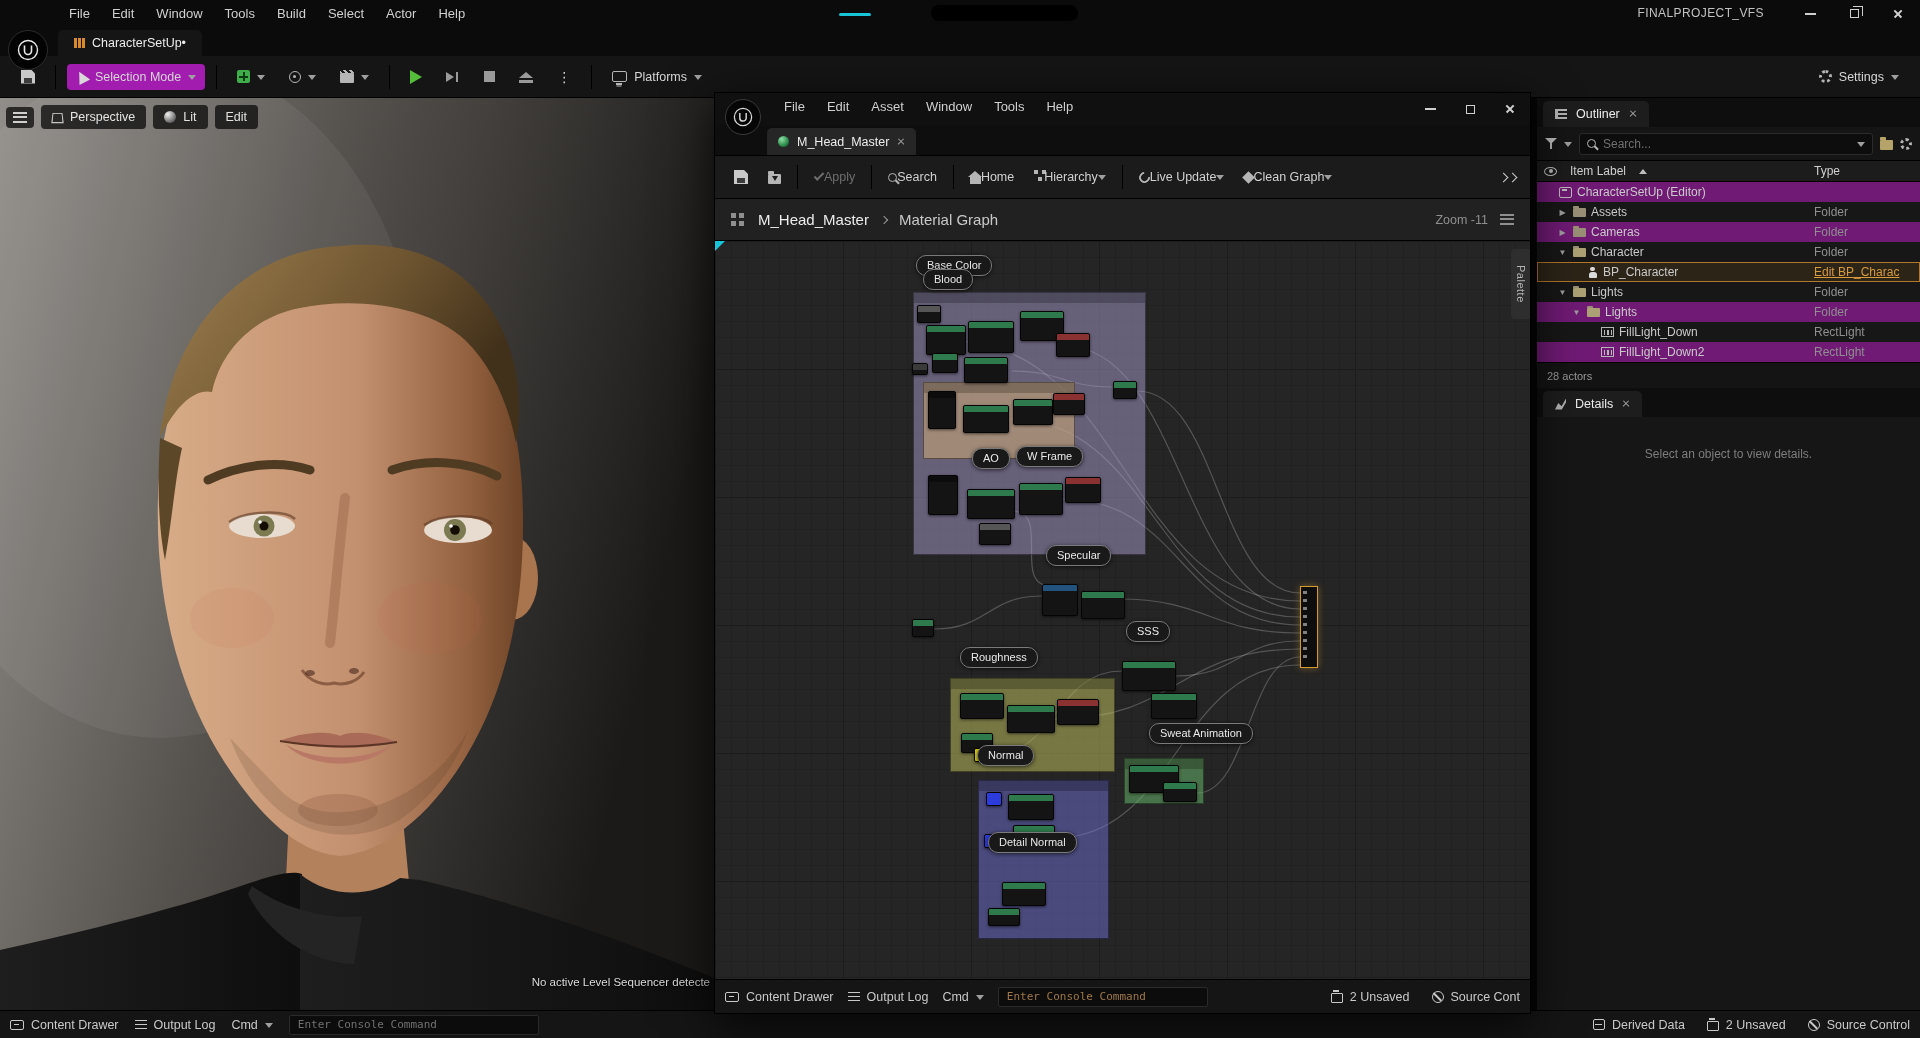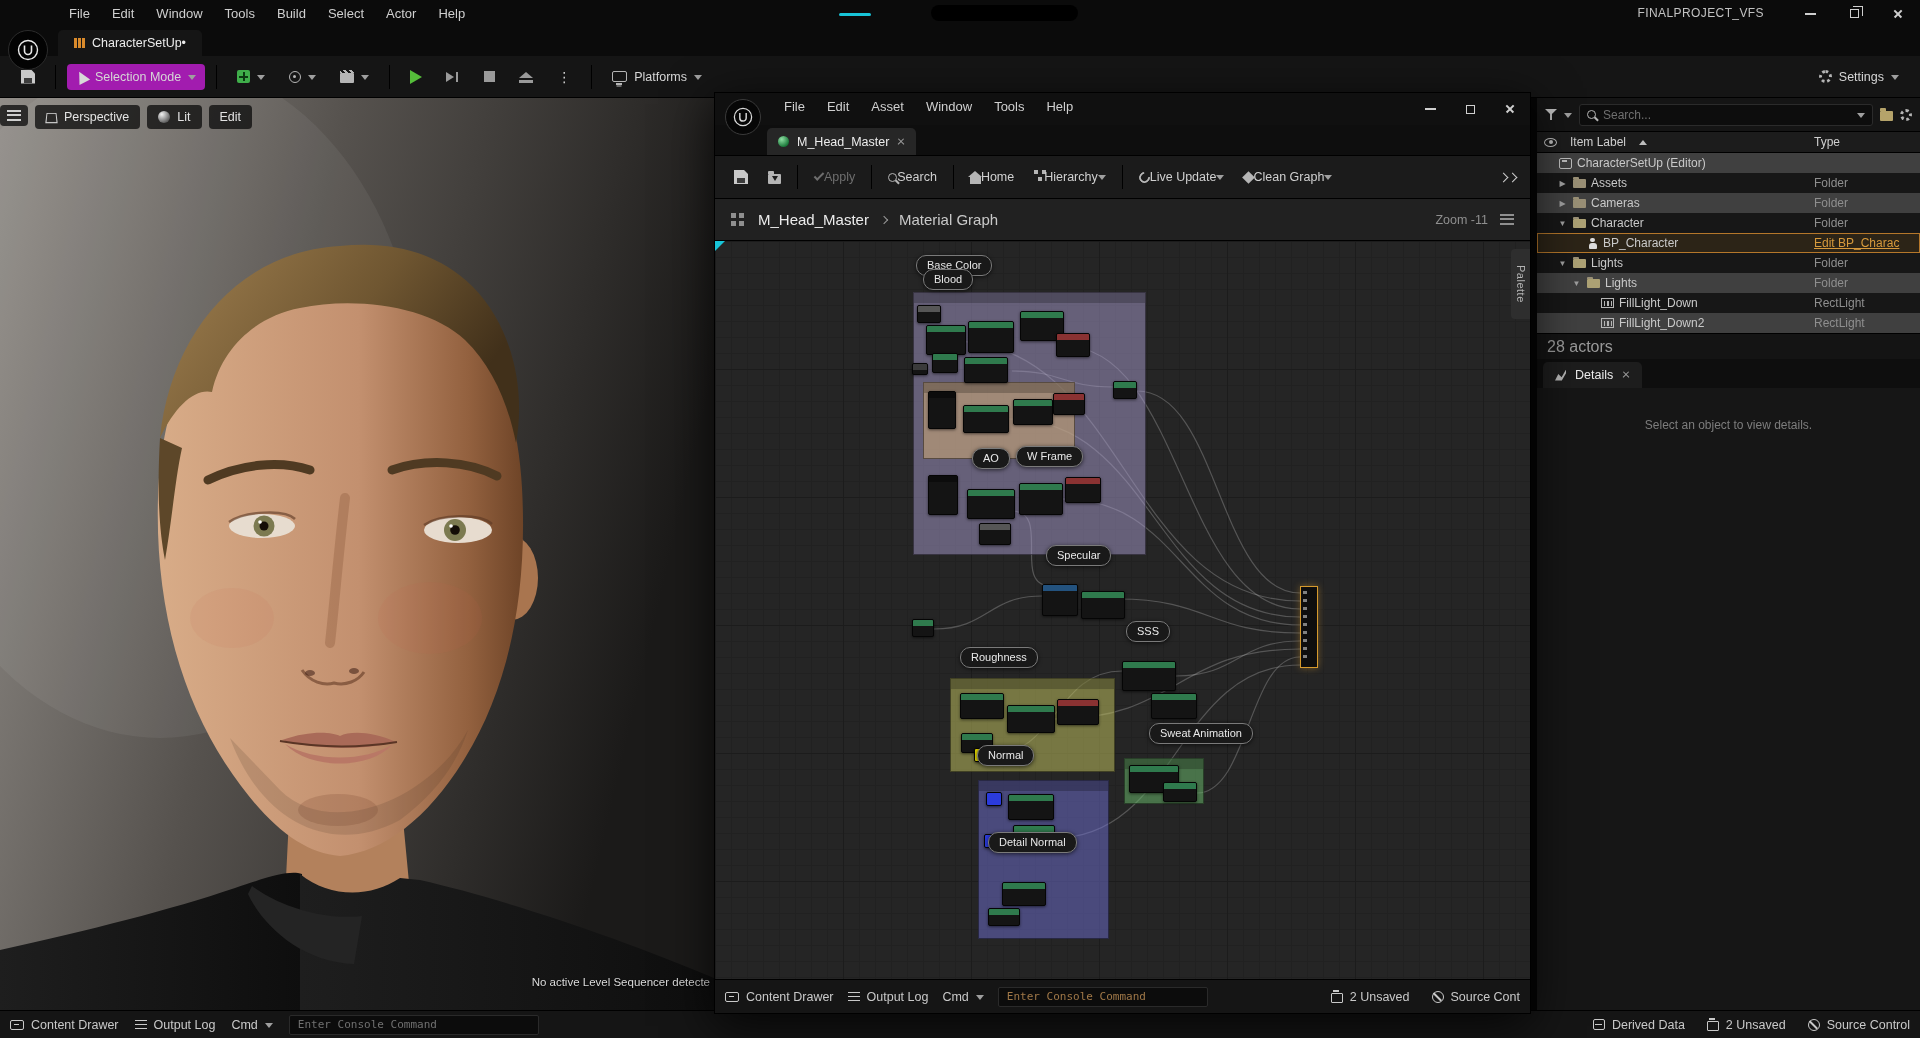--- a/index.html
+++ b/index.html
@@ -54,21 +54,21 @@
   .i-eject{width:0;height:0;border-left:7px solid transparent;border-right:7px solid transparent;border-bottom:6px solid #9a9a9a;position:relative;margin-top:-4px}
   .i-eject::after{content:"";position:absolute;left:-7px;top:8px;width:14px;height:3px;background:#9a9a9a}
   .i-kebab{color:#cfcfcf;font-size:14px;line-height:12px}
   .i-monitor{width:15px;height:11px;border:1.5px solid #b5b5b5;border-radius:2px;position:relative}
   .i-monitor::after{content:"";position:absolute;left:3px;bottom:-4px;width:6px;height:2px;background:#b5b5b5;box-shadow:0 2px 0 -0.5px #b5b5b5}
   .i-gear{width:13px;height:13px;border:3px dotted #b5b5b5;border-radius:50%}
 
   
   .viewport{position:absolute;left:0;top:98px;width:714px;bottom:28px;background:#2a2a2a;overflow:hidden;z-index:1}
   .viewport svg.head{position:absolute;inset:0;width:100%;height:100%}
-  .vp-header{position:absolute;top:7px;left:0;right:6px;display:flex;gap:7px;align-items:flex-start;z-index:3}
+  .vp-header{position:absolute;top:7px;left:6px;right:6px;display:flex;gap:7px;align-items:center;z-index:3}
   .vp-btn{background:rgba(14,14,14,.78);border-radius:4px;padding:5px 11px;display:flex;gap:7px;align-items:center;font-size:12.5px;color:#e3e3e3}
   .vp-btn.square{padding:5px 7px}
   .i-hamburger{width:14px;height:11px;background:linear-gradient(#cfcfcf 0 2px,transparent 2px 4.5px,#cfcfcf 4.5px 6.5px,transparent 6.5px 9px,#cfcfcf 9px 11px)}
   .i-persp{width:11px;height:11px;border:1.5px solid #d0d0d0;transform:perspective(20px) rotateX(24deg)}
   .i-lit{width:12px;height:12px;border-radius:50%;background:radial-gradient(circle at 32% 28%,#f1f1f1,#6f6f6f 65%,#2e2e2e)}
   .vp-status{position:absolute;right:4px;bottom:22px;font-size:11.5px;color:#dadada;text-shadow:0 1px 2px #000;z-index:3;white-space:nowrap}
 
   
   .statusbar{position:absolute;left:0;right:0;bottom:0;height:28px;background:#151515;border-top:1px solid #000;display:flex;align-items:center;gap:16px;padding:0 10px;z-index:2}
   .sb-item{display:flex;align-items:center;gap:7px;font-size:12.5px;color:#c9c9c9;white-space:nowrap}
@@ -154,39 +154,39 @@
   .search-box input::placeholder{color:#6f6f6f}
   .i-folderplus{width:13px;height:10px;background:#b5a36a;border-radius:1px;position:relative;margin-top:2px}
   .i-folderplus::before{content:"";position:absolute;left:0;top:-3px;width:6px;height:3px;background:#b5a36a;border-radius:1px 1px 0 0}
   .o-header{height:22px;background:#1c1c1c;border-top:1px solid #000;border-bottom:1px solid #000;display:flex;align-items:center;font-size:12px;color:#d0d0d0;flex:none}
   .oh-label{flex:1;display:flex;gap:13px;align-items:center;padding-left:7px}
   .oh-type{width:112px;padding-left:6px}
   .i-eye{width:13px;height:9px;border:1.2px solid #bdbdbd;border-radius:50%;position:relative}
   .i-eye::after{content:"";position:absolute;left:3.5px;top:1.5px;width:4px;height:4px;border-radius:50%;background:#bdbdbd}
   .sort-tri{width:0;height:0;border-left:4px solid transparent;border-right:4px solid transparent;border-bottom:5px solid #bdbdbd}
   .o-rows{flex:none}
-  .o-row{height:20px;display:flex;align-items:center;font-size:12px;color:#c9c9c9;background:#404040}
+  .o-row{height:20px;display:flex;align-items:center;font-size:12px;color:#c9c9c9;background:#701a75}
   .o-row.alt{background:#171717}
   .o-row.selected{background:#2c2417;outline:1px solid #b5772a;outline-offset:-1px}
   .o-label{flex:1;display:flex;align-items:center;gap:5px;overflow:hidden;white-space:nowrap}
   .o-arrow{width:11px;font-size:8px;color:#9f9f9f;text-align:center;flex:none}
   .o-type{width:112px;color:#8f8f8f;overflow:hidden;white-space:nowrap;padding-left:6px}
   .o-type.link{color:#d79a3c;text-decoration:underline}
   .oi{width:13px;height:11px;display:inline-block;position:relative;flex:none}
   .oi.level{border:1.3px solid #bdbdbd;border-radius:2px}
   .oi.level::after{content:"";position:absolute;left:1.5px;top:1.5px;width:5px;height:2px;background:#bdbdbd}
   .oi.folder,.oi.folder-open{background:#9a9076;border-radius:1px;height:9px;margin-top:1px}
   .oi.folder::before,.oi.folder-open::before{content:"";position:absolute;left:0;top:-2.5px;width:5.5px;height:2.5px;background:#9a9076;border-radius:1px 1px 0 0}
   .oi.folder-open{background:#ada275}
   .oi.blueprint{width:11px}
   .oi.blueprint::before{content:"";position:absolute;left:3.2px;top:0;width:4.5px;height:4.5px;border-radius:50%;background:#dcdcdc}
   .oi.blueprint::after{content:"";position:absolute;left:1.5px;top:5px;width:8px;height:6px;border-radius:3px 3px 1px 1px;background:#dcdcdc}
   .oi.light{border:1.3px solid #b5b5b5;height:10px}
   .oi.light::after{content:"";position:absolute;left:1.5px;top:1.5px;right:1.5px;bottom:1.5px;background:repeating-linear-gradient(90deg,#b5b5b5 0 1.5px,transparent 1.5px 3.5px)}
-  .o-actors{height:26px;background:#141414;border-top:1px solid #000;display:flex;align-items:center;padding:0 10px;font-size:16px;color:#9a9a9a;flex:none}
+  .o-actors{height:26px;background:#141414;border-top:1px solid #000;display:flex;align-items:center;padding:0 10px;font-size:11px;color:#9a9a9a;flex:none}
   .details-body{flex:1;background:#161616}
   .details-empty{padding-top:30px;text-align:center;color:#7d7d7d;font-size:12px}
 </style>
 </head>
 <body>
 
 <div class="topbar">
   <div class="menubar">
       <div class="menu-item">File</div>
       <div class="menu-item">Edit</div>
@@ -631,20 +631,27 @@
       </div>
       <div class="sb-item">
         <span class="i-noslash"></span>
         <span>Source Cont</span>
       </div>
     </div>
   </div>
 </div>
 
 <div class="right-panel">
+  <div class="panel-tabs">
+    <div class="panel-tab">
+      <span class="i-outliner"></span>
+      <span>Outliner</span>
+      <span class="i-x small"></span>
+    </div>
+  </div>
   <div class="search-row">
     <span class="i-funnel"></span>
     <span class="caret"></span>
     <div class="search-box">
       <span class="i-mag"></span>
       <input placeholder="Search..." style="">
       <span class="caret"></span>
     </div>
     <span class="i-folderplus"></span>
     <span class="i-gear" style="width:12px;height:12px"></span>

